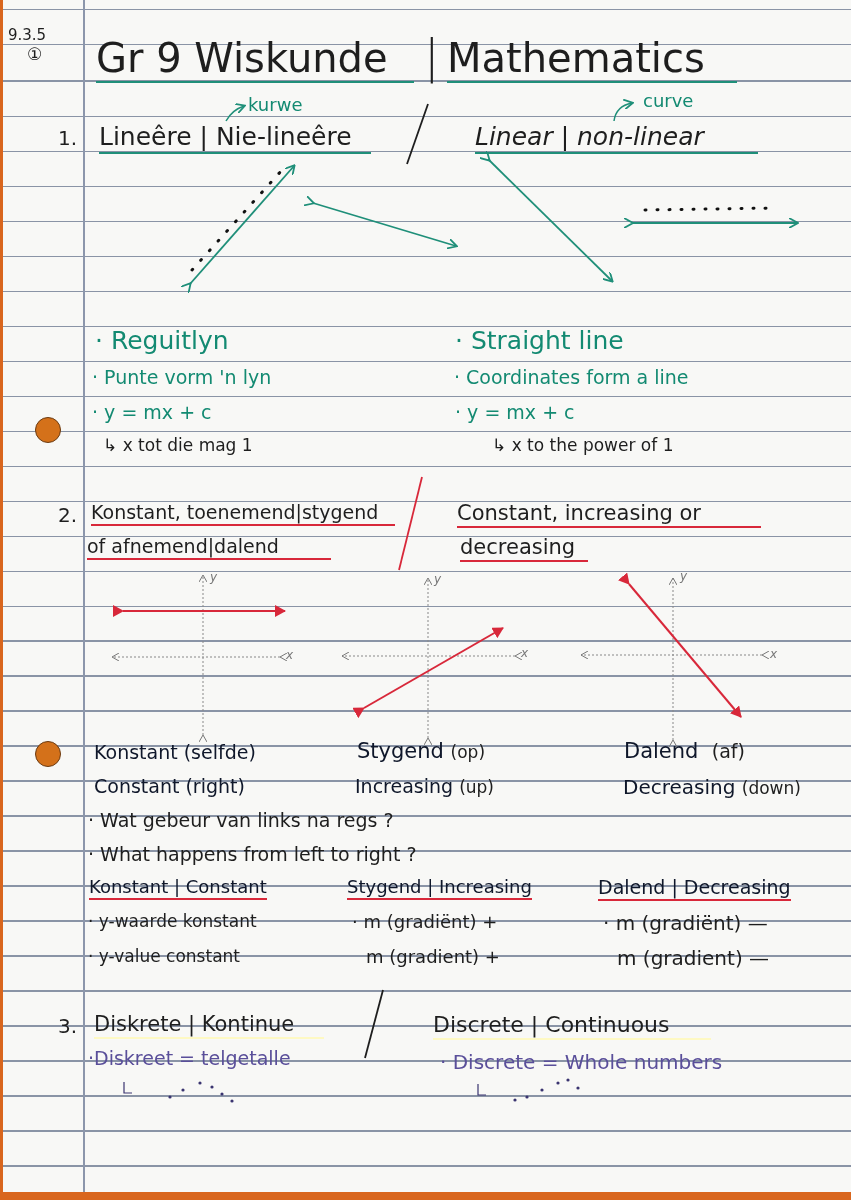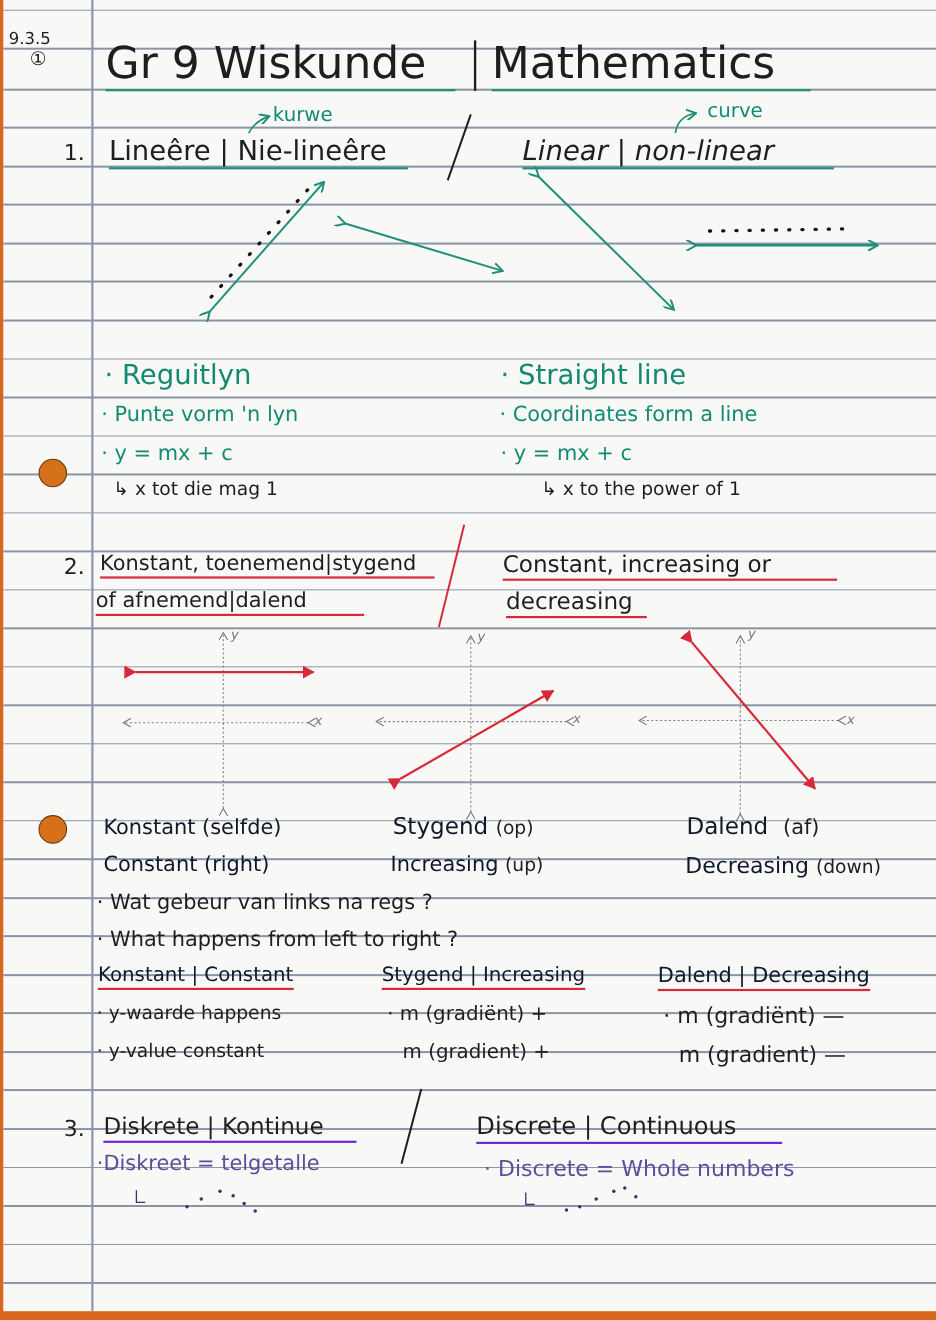--- a/index.html
+++ b/index.html
@@ -9,21 +9,21 @@
     background-position:0 47px;}
   .margin-line{position:absolute;left:80px;top:0;width:1.5px;height:1200px;background:#8c96ab;}
   .hole{position:absolute;left:35px;width:26px;height:26px;border-radius:50%;background:#d4711a;border:1.5px solid #6b3a10;box-sizing:border-box;}
   .t{position:absolute;white-space:nowrap;line-height:1;}
   .black{color:#1e1e1e;}
   .green{color:#138a72;}
   .red{color:#0f172a;}
   .purple{color:#5a4f9a;}
   .ul-green{border-bottom:2px solid #1f8f79;padding-bottom:3px;}
   .ul-red{border-bottom:2px solid #d8283a;padding-bottom:2px;}
-  .ul-purple{border-bottom:2px solid #6d28d9;padding-bottom:2px;}
+  .ul-purple{border-bottom:2px solid #fef9c3;padding-bottom:2px;}
   svg{position:absolute;left:0;top:0;overflow:visible;}
 </style>
 </head>
 <body>
 
 <div class="paper">
   <div class="margin-line"></div>
 </div>
 
 <div class="hole" style="top:417px;"></div>
@@ -146,21 +146,21 @@
 <div class="t" style="left:624px;top:741px;font-size:21px;"><span class="red">Dalend</span> &nbsp;<span class="black" style="font-size:19px">(af)</span></div>
 <div class="t" style="left:623px;top:777px;font-size:20px;"><span class="red">Decreasing</span> <span class="black" style="font-size:17px">(down)</span></div>
 
 <div class="t black" style="left:88px;top:811px;font-size:19px;">· <span>Wat gebeur van links na regs ?</span></div>
 <div class="t black" style="left:88px;top:845px;font-size:19px;">· <span>What happens from left to right ?</span></div>
 
 <div class="t red ul-red" style="left:89px;top:878px;font-size:18px;">Konstant | Constant</div>
 <div class="t red ul-red" style="left:347px;top:878px;font-size:18px;">Stygend | Increasing</div>
 <div class="t red ul-red" style="left:598px;top:878px;font-size:19px;">Dalend | Decreasing</div>
 
-<div class="t black" style="left:88px;top:913px;font-size:17px;">· <span>y-waarde happens</span></div>
+<div class="t black" style="left:88px;top:913px;font-size:17px;">· <span>y-waarde konstant</span></div>
 <div class="t black" style="left:352px;top:913px;font-size:18px;">· <span>m (gradiënt) +</span></div>
 <div class="t black" style="left:603px;top:913px;font-size:20px;">· <span>m (gradiënt) —</span></div>
 
 <div class="t black" style="left:88px;top:948px;font-size:17px;">· <span>y-value constant</span></div>
 <div class="t black" style="left:366px;top:948px;font-size:18px;"><span>m (gradient) +</span></div>
 <div class="t black" style="left:617px;top:948px;font-size:20px;"><span>m (gradient) —</span></div>
 
 <div class="t black" style="left:58px;top:1016px;font-size:20px;">3.</div>
 <div class="t black ul-purple" style="left:94px;top:1014px;font-size:21px;width:230px;">Diskrete | Kontinue</div>
 <div class="t black ul-purple" style="left:433px;top:1014px;font-size:22px;width:278px;">Discrete | Continuous</div>

